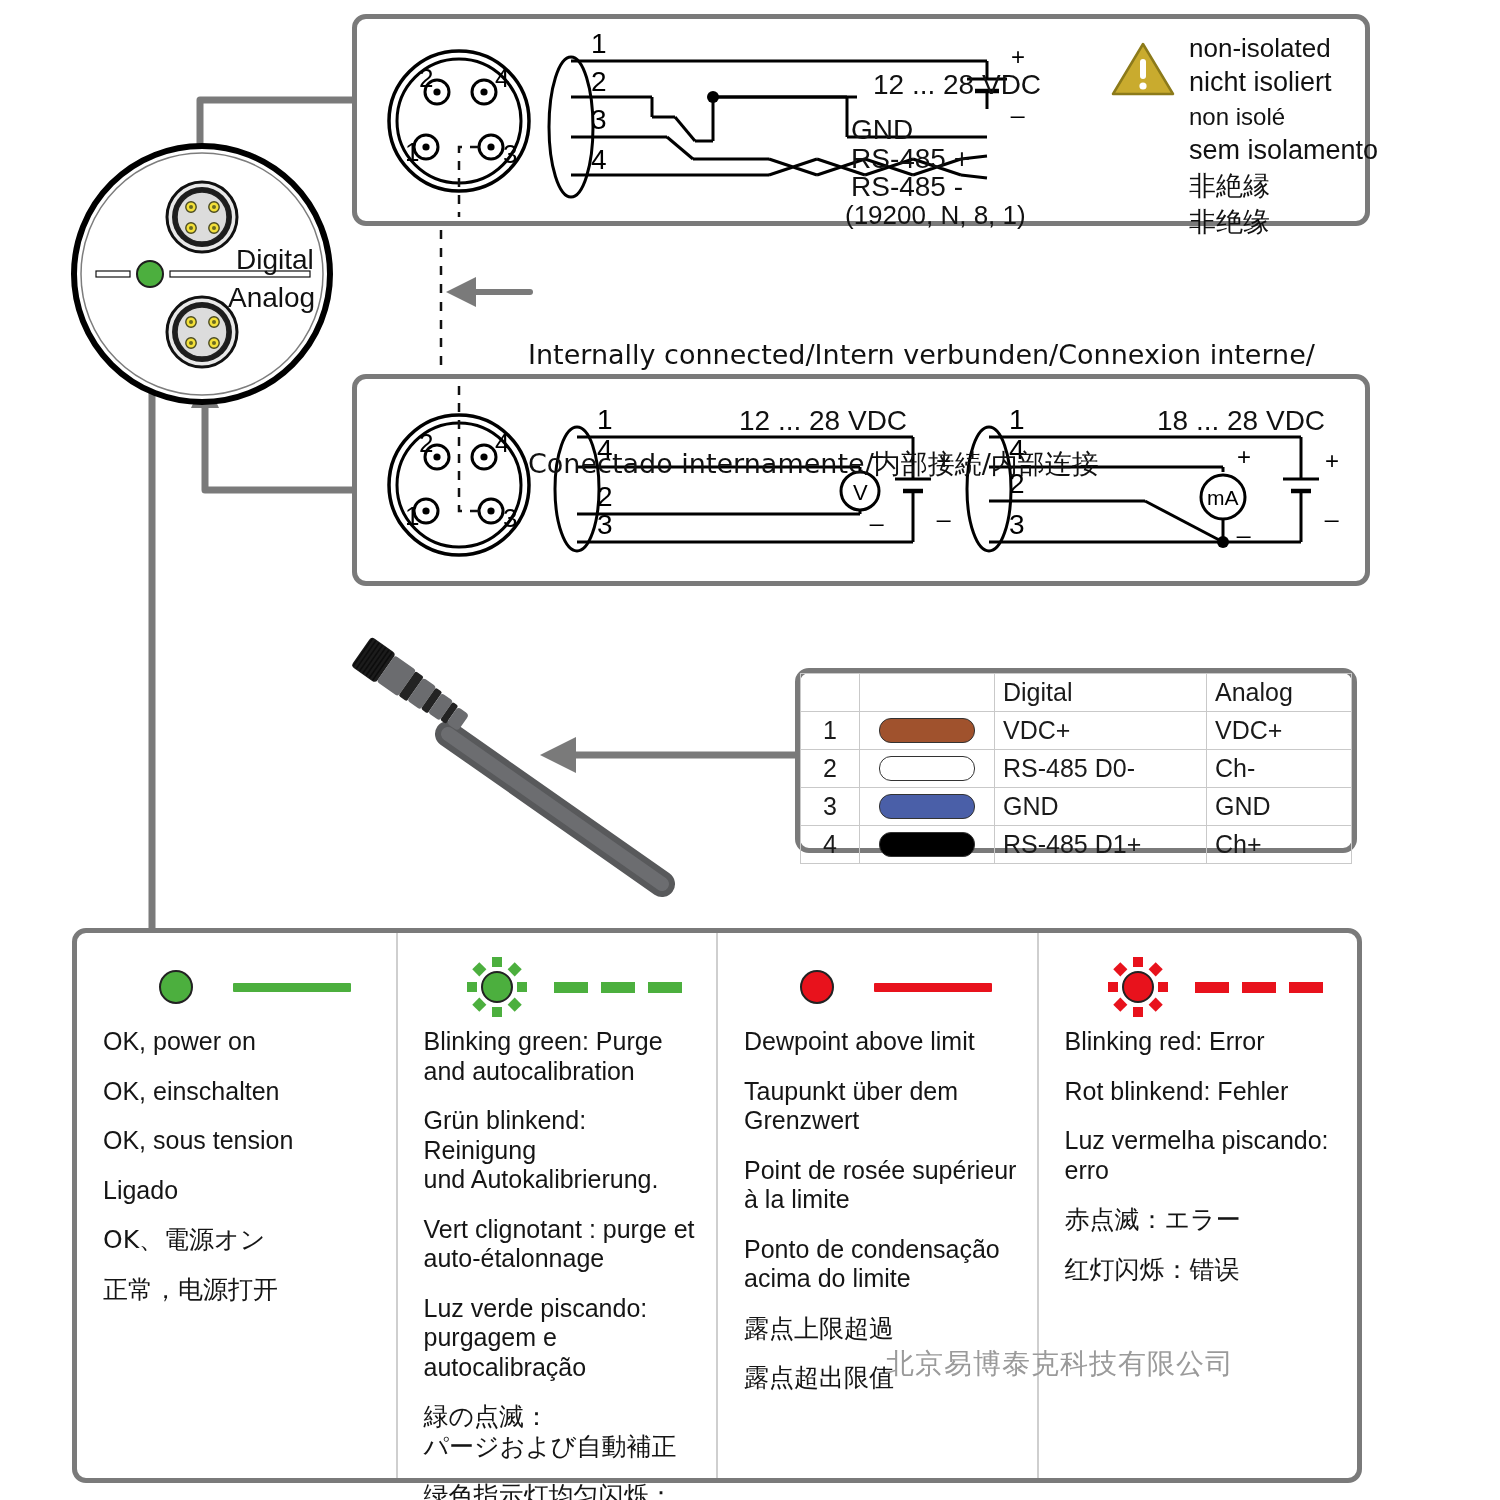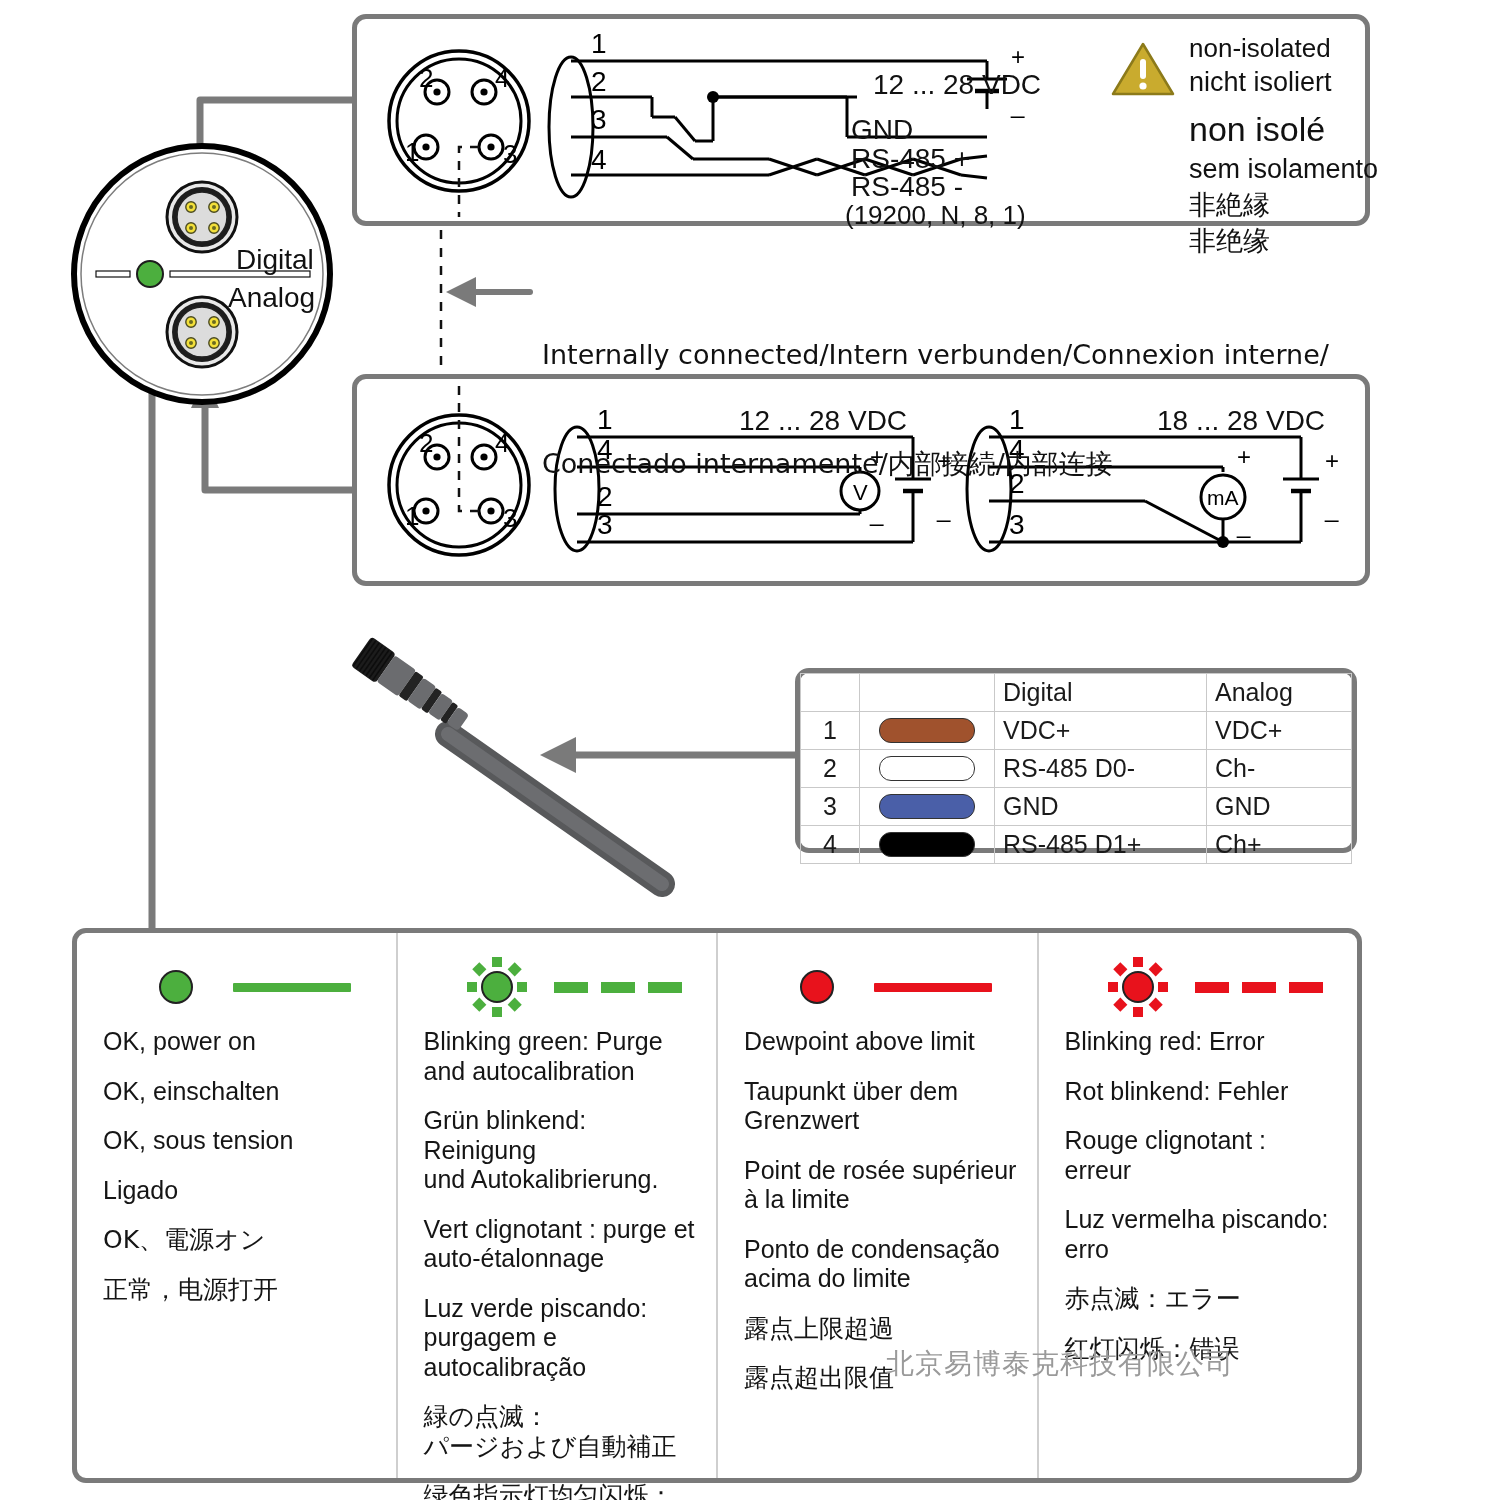--- a/index.html
+++ b/index.html
@@ -227,21 +227,21 @@
   <div class="lbl" style="left:488px;top:182px;font-size:26px;">(19200, N, 8, 1)</div>
 
   <svg class="abs" style="left:754px;top:22px;width:64px;height:56px;" viewBox="0 0 64 56">
     <polygon points="32,3 62,53 2,53" fill="#c9ab2e" stroke="#8c7a1a" stroke-width="2.5" stroke-linejoin="round"></polygon>
     <rect x="29" y="18" width="6" height="20" rx="3" fill="#ffffff"></rect>
     <circle cx="32" cy="45" r="3.6" fill="#ffffff"></circle>
   </svg>
   <div class="abs" style="left:832px;top:12px;width:220px;">
     <div style="font-size:26px;line-height:1.32;">non-isolated</div>
     <div style="font-size:27px;line-height:1.32;">nicht isoliert</div>
-    <div style="font-size:34px;line-height:1.32;margin-top:6px;">non isolé</div>
+    <div style="font-size:24px;line-height:1.32;">non isolé</div>
     <div style="font-size:27px;line-height:1.32;">sem isolamento</div>
     <div style="font-size:27px;line-height:1.32;font-family:'DejaVu Sans',sans-serif;">非絶縁</div>
     <div style="font-size:27px;line-height:1.32;font-family:'DejaVu Sans',sans-serif;">非绝缘</div>
   </div>
 </div>
 
 <div class="panel" id="panel-analog">
 
   <svg class="abs" style="left:18px;top:20px;width:180px;height:170px;" viewBox="0 0 180 170">
     <circle cx="84" cy="86" r="70" fill="none" stroke="#000" stroke-width="3.5"></circle>
@@ -315,21 +315,21 @@
     <text x="360" y="60" font-size="24" font-family="Liberation Sans, sans-serif">+</text>
     <text x="360" y="108" font-size="24" font-family="Liberation Sans, sans-serif">_</text>
     <text x="44" y="20" font-size="28" font-family="Liberation Sans, sans-serif">1</text>
     <text x="44" y="50" font-size="28" font-family="Liberation Sans, sans-serif">4</text>
     <text x="44" y="84" font-size="28" font-family="Liberation Sans, sans-serif">2</text>
     <text x="44" y="125" font-size="28" font-family="Liberation Sans, sans-serif">3</text>
   </svg>
   <div class="lbl" style="left:800px;top:26px;font-size:28px;">18 ... 28 VDC</div>
 </div>
 
-<div class="lbl" style="left:542px;top:264px;font-size:27px;line-height:1.35;font-family:'DejaVu Sans',sans-serif;">
+<div class="lbl" style="left:528px;top:264px;font-size:27px;line-height:1.35;font-family:'DejaVu Sans',sans-serif;">
   <div>Internally connected/Intern verbunden/Connexion interne/</div>
   <div>Conectado internamente/内部接続/内部连接</div>
 </div>
 
 <svg class="abs" style="left:340px;top:616px;width:340px;height:280px;" viewBox="0 0 340 280">
   <g>
 
     <line x1="108" y1="118" x2="322" y2="268" stroke="#58595b" stroke-width="26" stroke-linecap="round"></line>
     <line x1="108" y1="118" x2="322" y2="268" stroke="#6c6d70" stroke-width="14" stroke-linecap="round"></line>
 
@@ -481,21 +481,20 @@
           </div>
           <div class="dashrow">
             <div style="background: rgb(232, 18, 28);"></div>
             <div style="background: rgb(232, 18, 28);"></div>
             <div style="background: rgb(232, 18, 28);"></div>
           </div>
         </div>
         <div class="led-lines">
           <div class="led-line">Blinking red: Error</div>
           <div class="led-line">Rot blinkend: Fehler</div>
-          <div class="led-line">Rouge clignotant : erreur</div>
           <div class="led-line">Luz vermelha piscando:<br>erro</div>
           <div class="led-line cjk">赤点滅：エラー</div>
           <div class="led-line cjk">红灯闪烁：错误</div>
         </div>
       </div>
     </div>
 </div>
 
 <div id="watermark">北京易博泰克科技有限公司</div>
 

